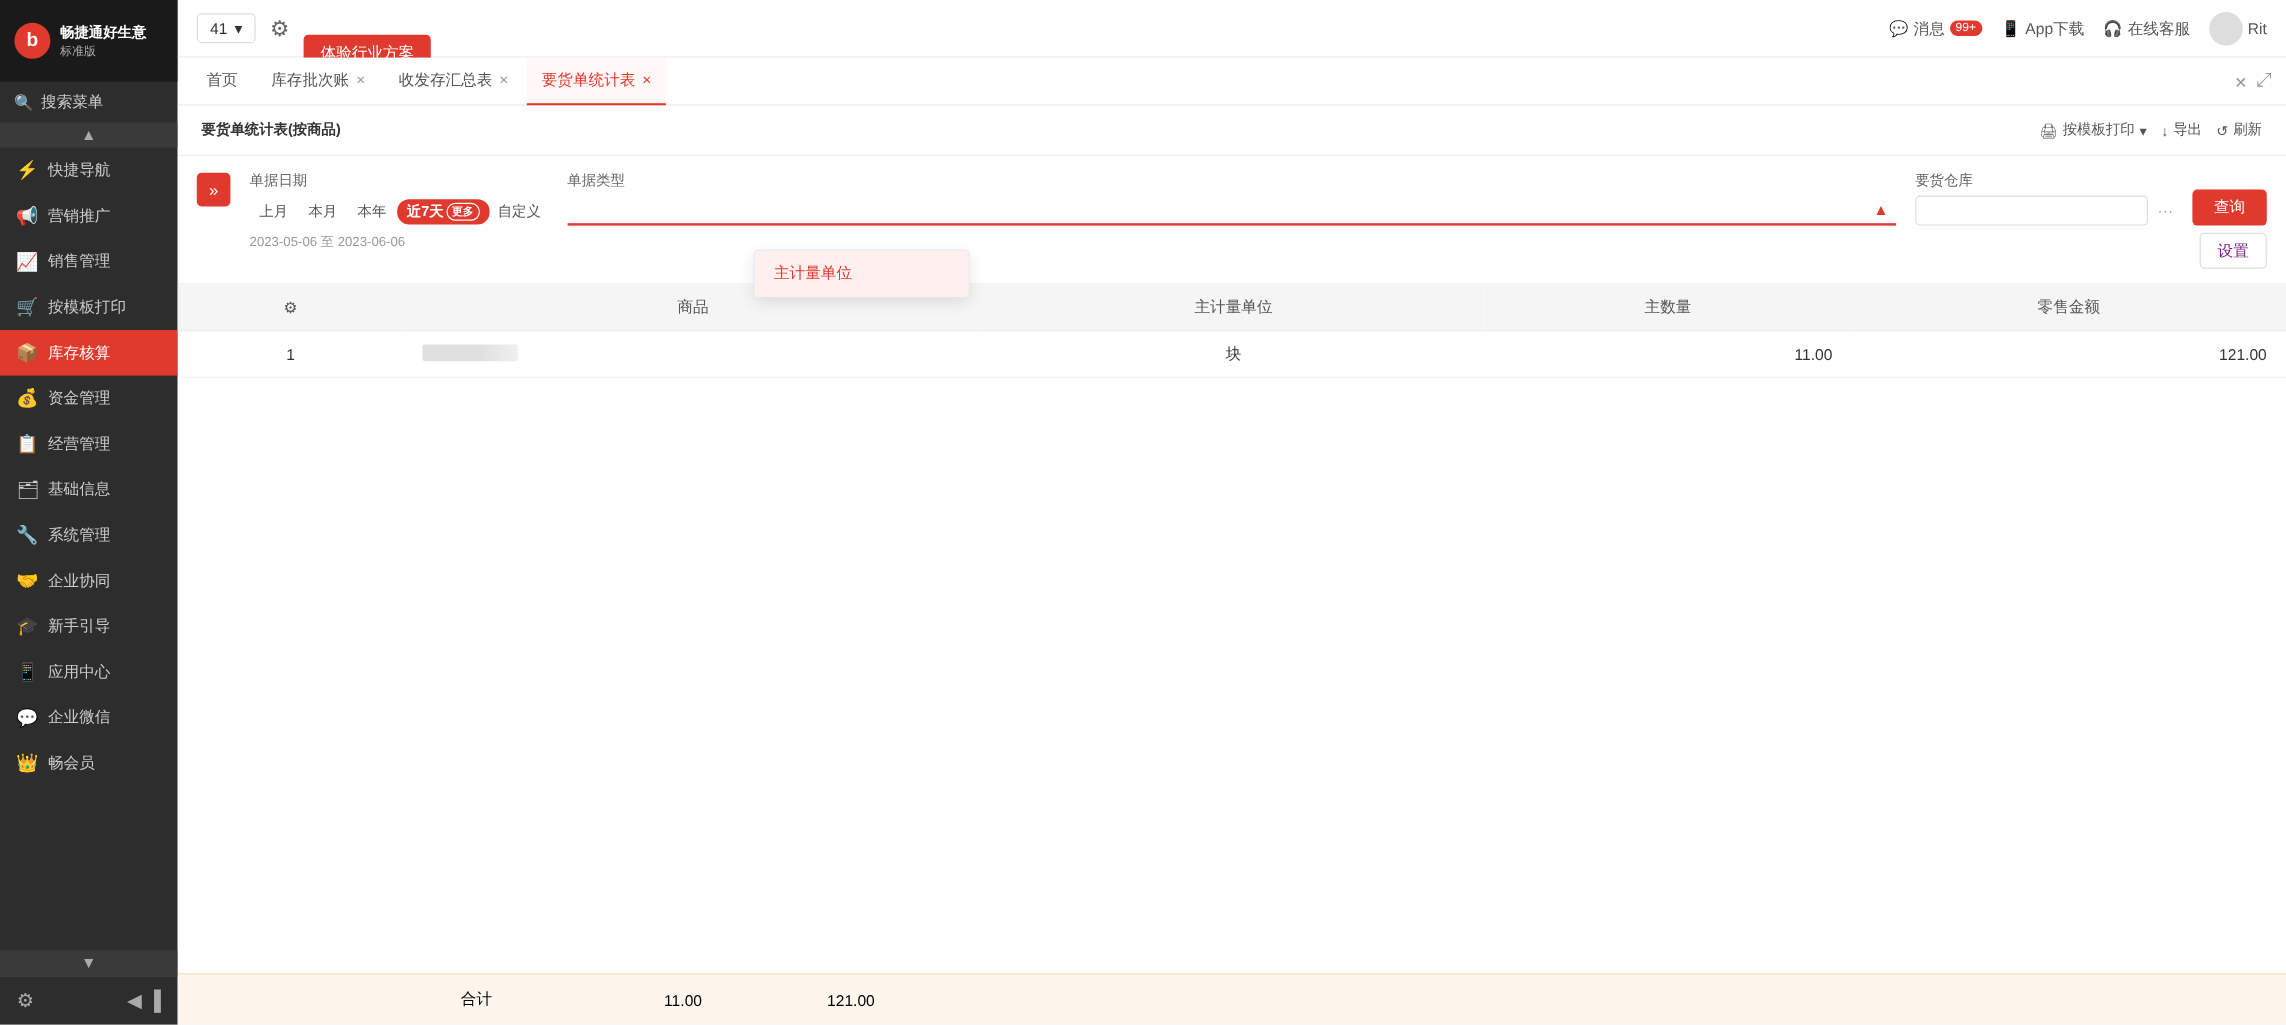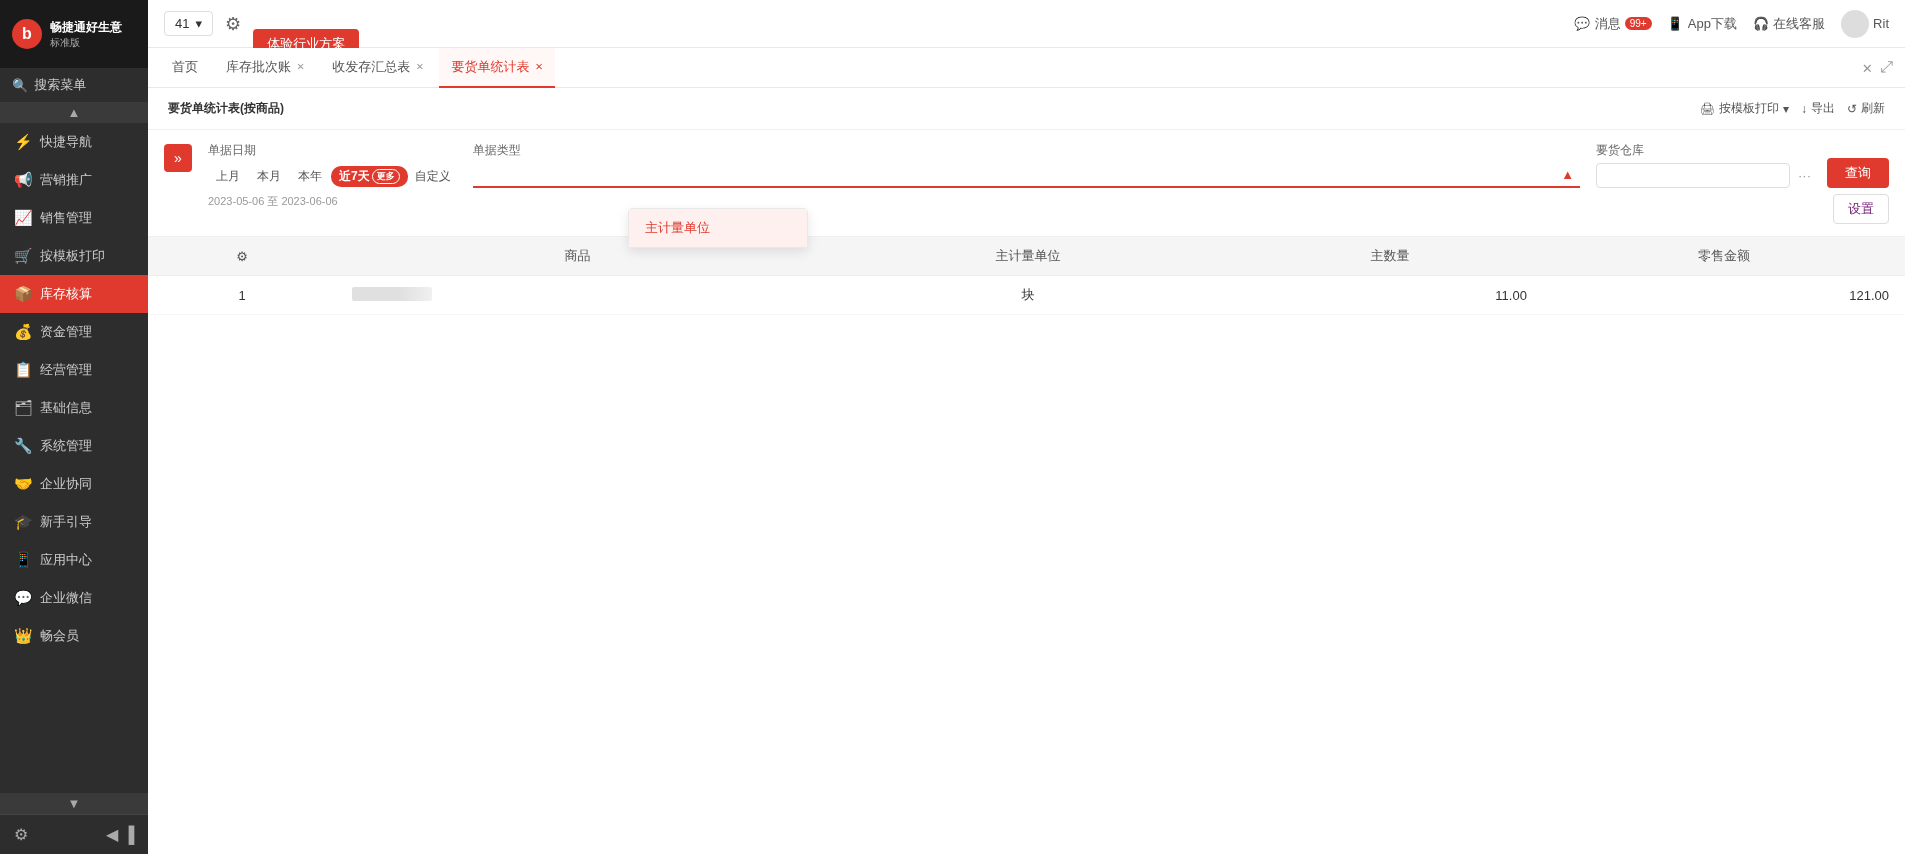--- a/index.html
+++ b/index.html
@@ -464,15 +464,20 @@
               <span class="product-bar"></span>
             </td>
             <td>块</td>
             <td class="td-num">11.00</td>
             <td class="td-num">121.00</td>
           </tr>
         </tbody>
       </table>
     </div>
 
+    <div class="table-footer">
+      <span style="margin-left:220px;">合计</span>
+      <span style="margin-left:105px;min-width:70px;text-align:right;">11.00</span>
+      <span style="margin-left:74px;min-width:70px;text-align:right;">121.00</span>
+    </div>
 
   </div>
 </div>
 
 </body></html>

